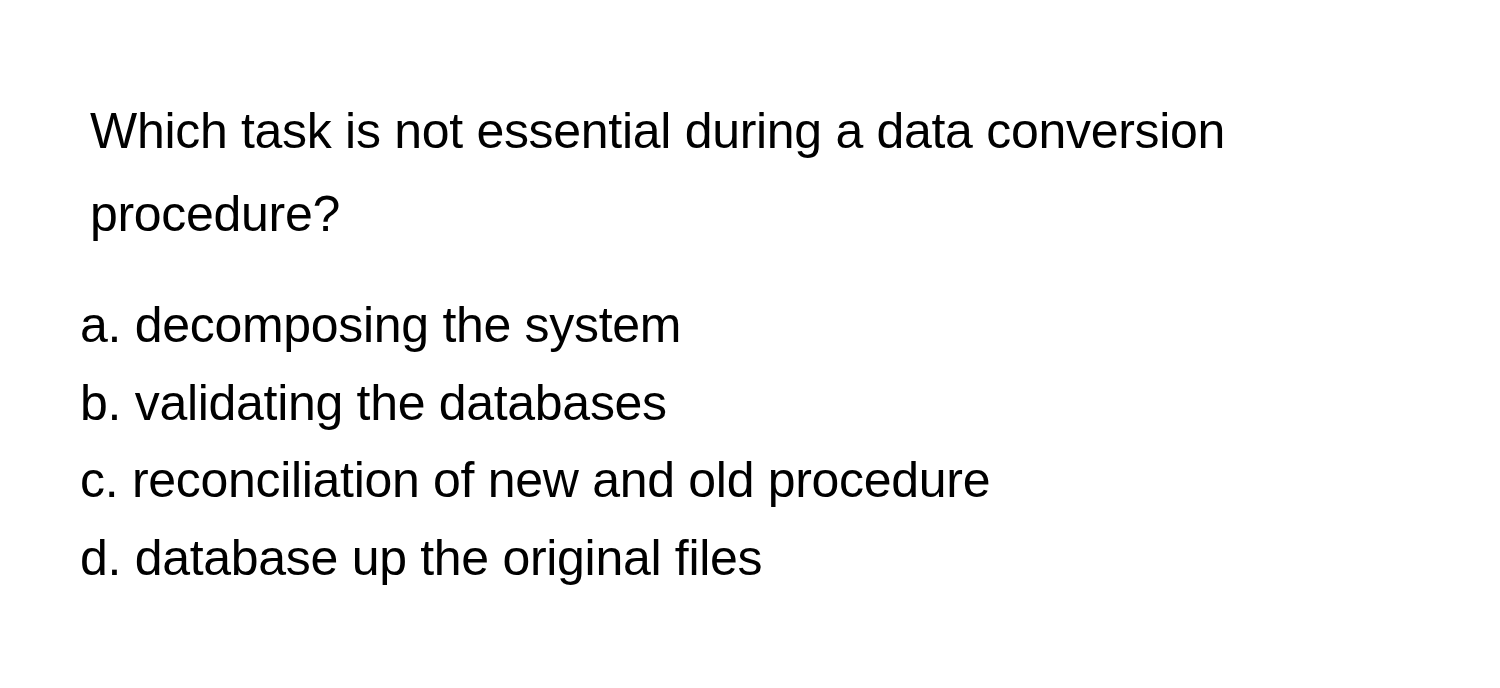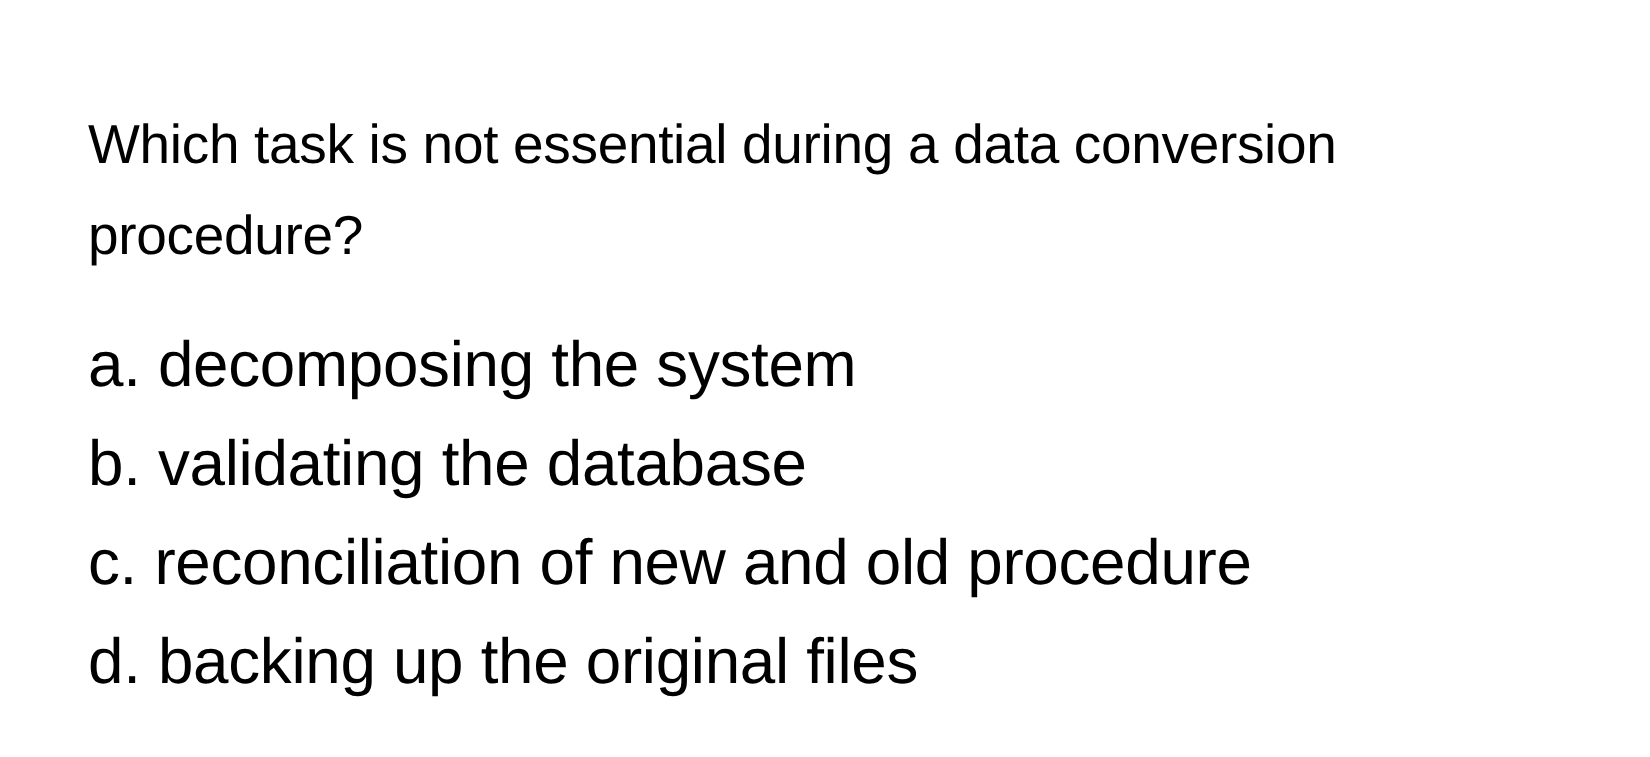--- a/index.html
+++ b/index.html
@@ -14,44 +14,45 @@
       font-family: -apple-system, BlinkMacSystemFont, "Segoe UI", Helvetica, Arial, sans-serif;
       padding: 90px 80px 0 80px;
       color: #000000;
     }
     .question-text {
       font-size: 50px;
       line-height: 1.65;
       margin-bottom: 32px;
       font-weight: 400;
       letter-spacing: -0.3px;
+      margin-left: 10px;
     }
     .option {
-      font-size: 58px;
+      font-size: 50px;
       line-height: 1.55;
       font-weight: 400;
       letter-spacing: -0.3px;
     }
   </style>
 </head>
 <body>
 
 <div class="question-text">Which task is not essential during a data conversion procedure?</div>
 
 <div class="option">
   <span>a.</span>
   <span>decomposing the system</span>
 </div>
 
 <div class="option">
   <span>b.</span>
-  <span>validating the database</span>
+  <span>validating the databases</span>
 </div>
 
 <div class="option">
   <span>c.</span>
   <span>reconciliation of new and old procedure</span>
 </div>
 
 <div class="option">
   <span>d.</span>
-  <span>backing up the original files</span>
+  <span>database up the original files</span>
 </div>
 
 </body></html>

